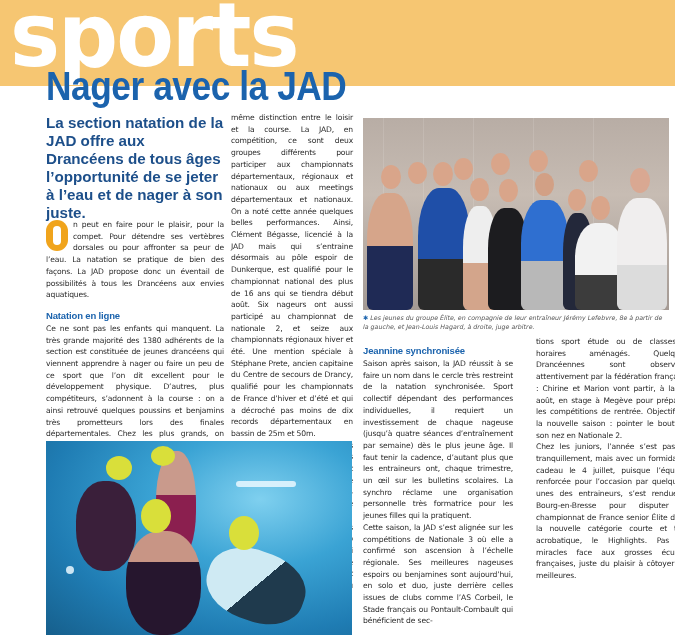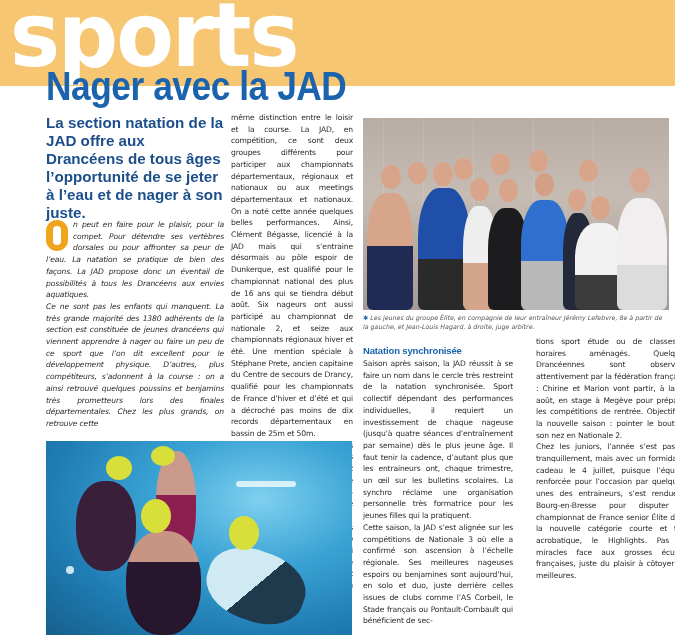--- a/index.html
+++ b/index.html
@@ -23,21 +23,21 @@
   .lead {
     position: absolute; left: 46px; top: 114px; width: 180px;
     font-family: "Liberation Sans", sans-serif; font-weight: bold;
     font-size: 15.2px; line-height: 18px; color: #1d4f8a;
   }
 
   .body-text {
     font-family: "DejaVu Sans", sans-serif; font-size: 7.6px; line-height: 11.7px;
     color: #2b2b2b; text-align: justify; letter-spacing: -0.15px;
   }
-  .col1 { position: absolute; left: 46px; top: 219px; width: 178px; font-style: italic; }
+  .col1 { position: absolute; left: 46px; top: 219px; width: 178px; }
   .col2 { position: absolute; left: 231px; top: 112px; width: 122px; }
   .col3 { position: absolute; left: 363px; top: 336px; width: 150px; }
   .col4 { position: absolute; left: 536px; top: 336px; width: 152px; }
 
   .dropcap-wrap { position: relative; }
   .dropcap {
     float: left; width: 22px; height: 31px; margin: 1px 5px 0 0;
     border-radius: 11px; background: #f0a41c; position: relative;
   }
   .dropcap::after {
@@ -80,20 +80,21 @@
 <div class="section-word">sports</div>
 <h1 class="headline">Nager avec la JAD</h1>
 
 <p class="lead">La section natation de la JAD offre aux Drancéens de tous âges l’opportunité de se jeter à l’eau et de nager à son juste.</p>
 
 <div class="col1 body-text">
   <div class="dropcap-wrap">
     <span class="dropcap"></span>
     <span>n peut en faire pour le plaisir, pour la compet. Pour détendre ses vertèbres dorsales ou pour affronter sa peur de l’eau. La natation se pratique de bien des façons. La JAD propose donc un éventail de possibilités à tous les Drancéens aux envies aquatiques.</span>
   </div>
+  <div class="subhead">Natation en ligne</div>
   <p>Ce ne sont pas les enfants qui manquent. La très grande majorité des 1380 adhérents de la section est constituée de jeunes drancéens qui viennent apprendre à nager ou faire un peu de ce sport que l’on dit excellent pour le développement physique. D’autres, plus compétiteurs, s’adonnent à la course : on a ainsi retrouvé quelques poussins et benjamins très prometteurs lors des finales départementales. Chez les plus grands, on retrouve cette</p>
 </div>
 
 <div class="col2 body-text">
   <p>même distinction entre le loisir et la course. La JAD, en compétition, ce sont deux groupes différents pour participer aux championnats départementaux, régionaux et nationaux ou aux meetings départementaux et nationaux. On a noté cette année quelques belles performances. Ainsi, Clément Bégasse, licencié à la JAD mais qui s’entraine désormais au pôle espoir de Dunkerque, est qualifié pour le championnat national des plus de 16 ans qui se tiendra début août. Six nageurs ont aussi participé au championnat de nationale 2, et seize aux championnats régionaux hiver et été. Une mention spéciale à Stéphane Prete, ancien capitaine du Centre de secours de Drancy, qualifié pour les championnats de France d’hiver et d’été et qui a décroché pas moins de dix records départementaux en bassin de 25m et 50m.</p>
   <p>Deux stages ont été organisés cette saison pour les meilleurs nageurs : l’un à Melun, pendant une semaine d’avril pour le groupe Élite, l’autre à Saint-Raphaël pour une trentaine de jeunes de 8 à 18 ans.</p>
   <p>La JAD qui, compte tenu de ses moyens, est avant tout un club formateur, ne nagerait pas aussi bien si la soixantaine d’encadrants, entraîneurs et surtout bénévoles ne réalisait au quotidien un formidable travail.</p>
 </div>
 
 <div class="photo-team" title="Photo de groupe des nageurs Élite">
@@ -125,21 +126,21 @@
   <div class="head" style="left:228px;top:78px;width:19px;height:24px;"></div>
   <div class="person" style="left:254px;top:80px;width:50px;height:112px;background:linear-gradient(180deg,#f0eeee 0 60%,#dcdcdc 60% 100%);"></div>
   <div class="head" style="left:267px;top:50px;width:20px;height:25px;background:#d9a892;"></div>
 </div>
 <p class="caption">
   <span class="bullet">✱</span>
   <span>Les jeunes du groupe Élite, en compagnie de leur entraîneur Jérémy Lefebvre, 8e à partir de la gauche, et Jean-Louis Hagard, à droite, juge arbitre.</span>
 </p>
 
 <div class="col3 body-text">
-  <div class="subhead">Natation synchronisée</div>
+  <div class="subhead">Jeannine synchronisée</div>
   <p>Saison après saison, la JAD réussit à se faire un nom dans le cercle très restreint de la natation synchronisée. Sport collectif dépendant des performances individuelles, il requiert un investissement de chaque nageuse (jusqu’à quatre séances d’entraînement par semaine) dès le plus jeune âge. Il faut tenir la cadence, d’autant plus que les entraineurs ont, chaque trimestre, un œil sur les bulletins scolaires. La synchro réclame une organisation personnelle très formatrice pour les jeunes filles qui la pratiquent.</p>
   <p>Cette saison, la JAD s’est alignée sur les compétitions de Nationale 3 où elle a confirmé son ascension à l’échelle régionale. Ses meilleures nageuses espoirs ou benjamines sont aujourd’hui, en solo et duo, juste derrière celles issues de clubs comme l’AS Corbeil, le Stade français ou Pontault-Combault qui bénéficient de sec-</p>
 </div>
 
 <div class="col4 body-text">
   <p>tions sport étude ou de classes à horaires aménagés. Quelques Drancéennes sont observées attentivement par la fédération française : Chirine et Marion vont partir, à la fin août, en stage à Megève pour préparer les compétitions de rentrée. Objectif de la nouvelle saison : pointer le bout de son nez en Nationale 2.</p>
   <p>Chez les juniors, l’année s’est passée tranquillement, mais avec un formidable cadeau le 4 juillet, puisque l’équipe, renforcée pour l’occasion par quelques-unes des entraineurs, s’est rendue à Bourg-en-Bresse pour disputer le championnat de France senior Élite dans la nouvelle catégorie courte et très acrobatique, le Highlights. Pas de miracles face aux grosses écuries françaises, juste du plaisir à côtoyer les meilleures.</p>
 </div>
 
 <div class="photo-pool" title="Nageuses de natation synchronisée sous l’eau">

